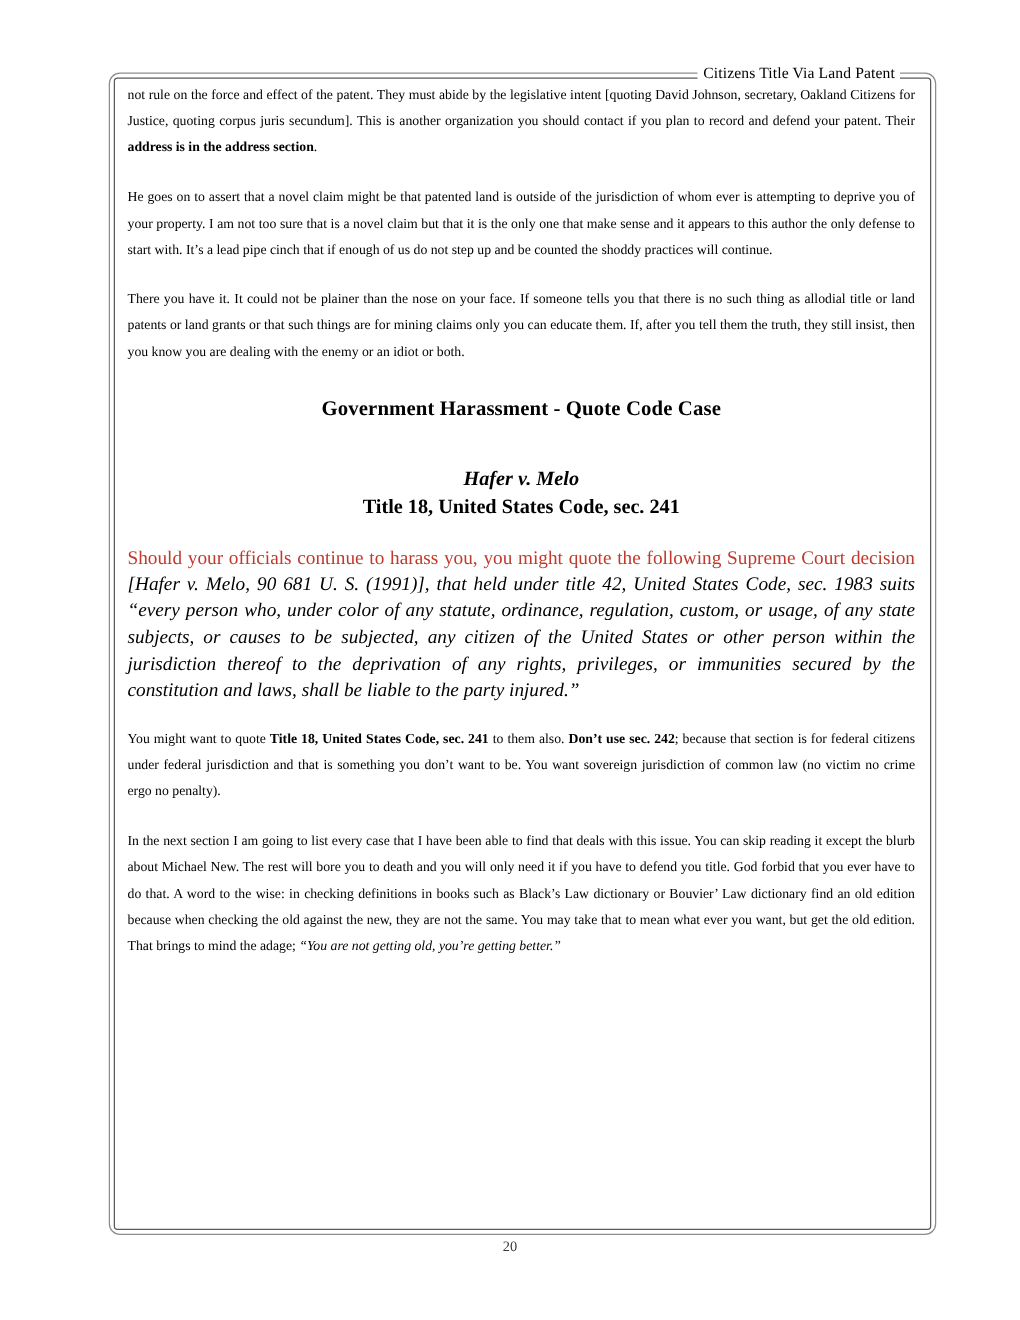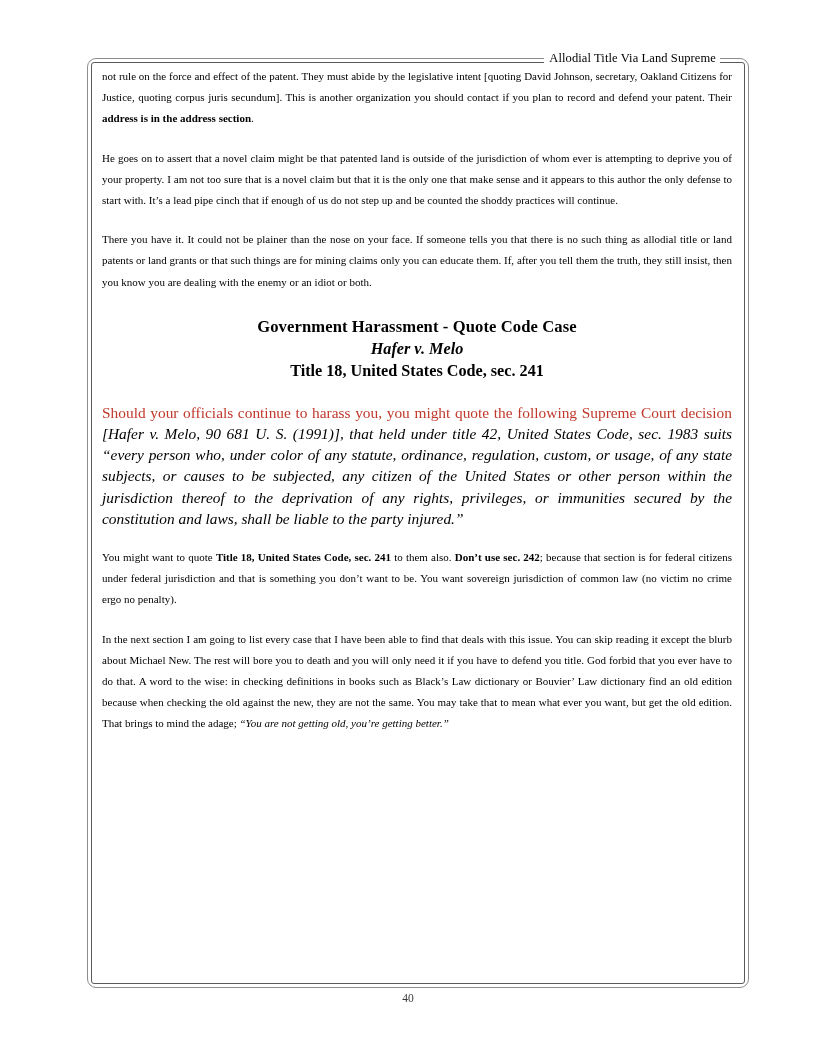--- a/index.html
+++ b/index.html
@@ -95,20 +95,21 @@
     font-size: 16.6px;
     font-weight: bold;
     line-height: 23px;
     letter-spacing: .1px;
   }
   .heading-block .h-case {
     font-size: 16.2px;
     font-weight: bold;
     font-style: italic;
     line-height: 22px;
+    margin-top: 34px;
   }
   .heading-block .h-cite {
     font-size: 16.2px;
     font-weight: bold;
     line-height: 22px;
   }
 
   
   .quote-block {
     margin: 0 0 18px 0;
@@ -135,21 +136,21 @@
   }
 </style>
 </head>
 <body>
 
 <div class="page">
 
   <div class="frame-outer"></div>
   <div class="frame-inner"></div>
 
-  <div class="running-head">Allodial Title Via Land Supreme</div>
+  <div class="running-head">Citizens Title Via Land Patent</div>
 
   <div class="content">
 
     <p class="body-par"><span>not rule on the force and effect of the patent. They must abide by the legislative intent [quoting David Johnson, secretary, Oakland Citizens for Justice, quoting corpus juris secundum]. This is another organization you should contact if you plan to record and defend your patent. Their </span><span class="bold">address is in the address section</span><span>.</span></p>
 
     <p class="body-par">He goes on to assert that a novel claim might be that patented land is outside of the jurisdiction of whom ever is attempting to deprive you of your property. I am not too sure that is a novel claim but that it is the only one that make sense and it appears to this author the only defense to start with. It’s a lead pipe cinch that if enough of us do not step up and be counted the shoddy practices will continue.</p>
 
     <p class="body-par">There you have it. It could not be plainer than the nose on your face. If someone tells you that there is no such thing as allodial title or land patents or land grants or that such things are for mining claims only you can educate them. If, after you tell them the truth, they still insist, then you know you are dealing with the enemy or an idiot or both.</p>
 
     <div class="heading-block">
@@ -159,15 +160,15 @@
     </div>
 
     <div class="quote-block"><span class="quote-lead">Should your officials continue to harass you, you might quote the following Supreme Court decision </span><span class="quote-body">[Hafer v. Melo, 90 681 U. S. (1991)], that held under title 42, United States Code, sec. 1983 suits “every person who, under color of any statute, ordinance, regulation, custom, or usage, of any state subjects, or causes to be subjected, any citizen of the United States or other person within the jurisdiction thereof to the deprivation of any rights, privileges, or immunities secured by the constitution and laws, shall be liable to the party injured.”</span></div>
 
     <p class="body-par"><span>You might want to quote </span><span class="bold">Title 18, United States Code, sec. 241</span><span> to them also. </span><span class="bold">Don’t use sec. 242</span><span>; because that section is for federal citizens under federal jurisdiction and that is something you don’t want to be. You want sovereign jurisdiction of common law (no victim no crime ergo no penalty).</span></p>
 
     <p class="body-par"><span>In the next section I am going to list every case that I have been able to find that deals with this issue. You can skip reading it except the blurb about Michael New. The rest will bore you to death and you will only need it if you have to defend you title. God forbid that you ever have to do that. A word to the wise: in checking definitions in books such as Black’s Law dictionary or Bouvier’ Law dictionary find an old edition because when checking the old against the new, they are not the same. You may take that to mean what ever you want, but get the old edition. That brings to mind the adage; </span><span class="ital">“You are not getting old, you’re getting better.”</span></p>
 
   </div>
 
-  <div class="page-number">40</div>
+  <div class="page-number">20</div>
 
 </div>
 
 </body></html>

